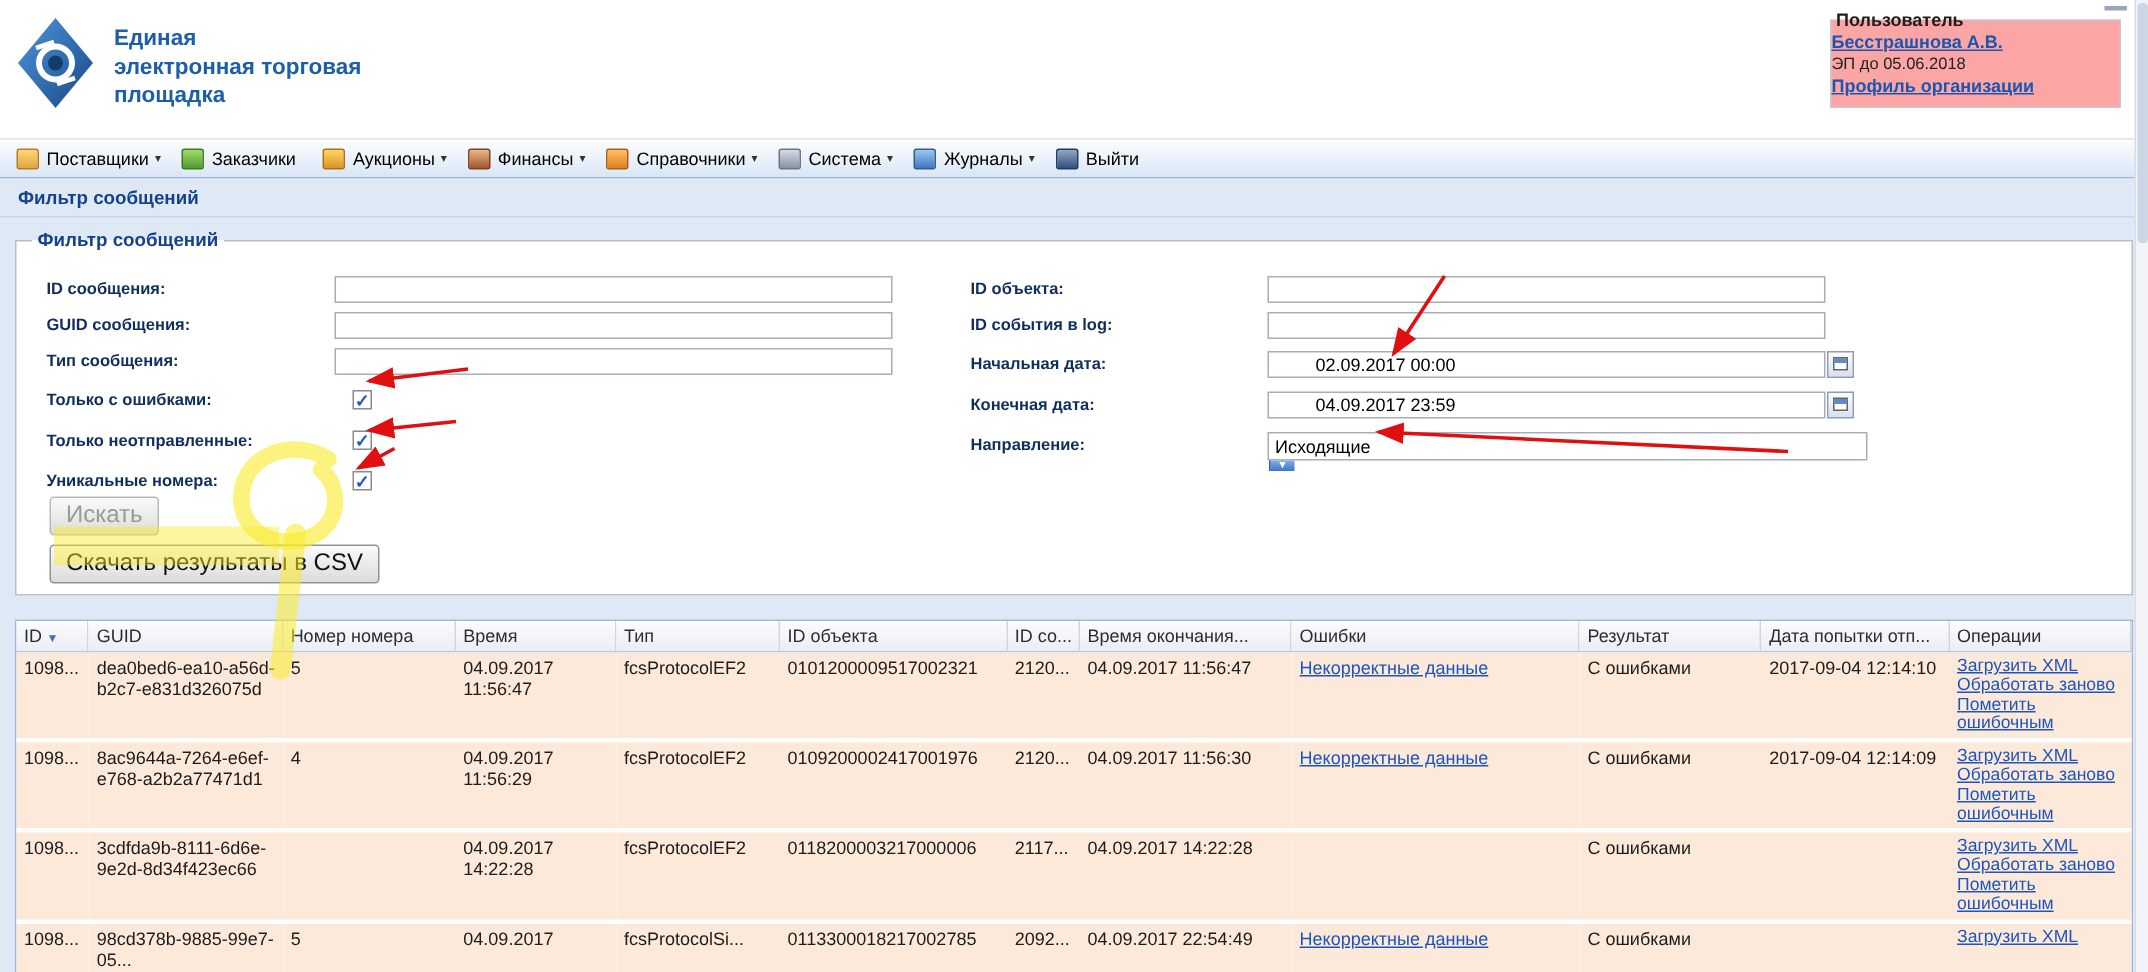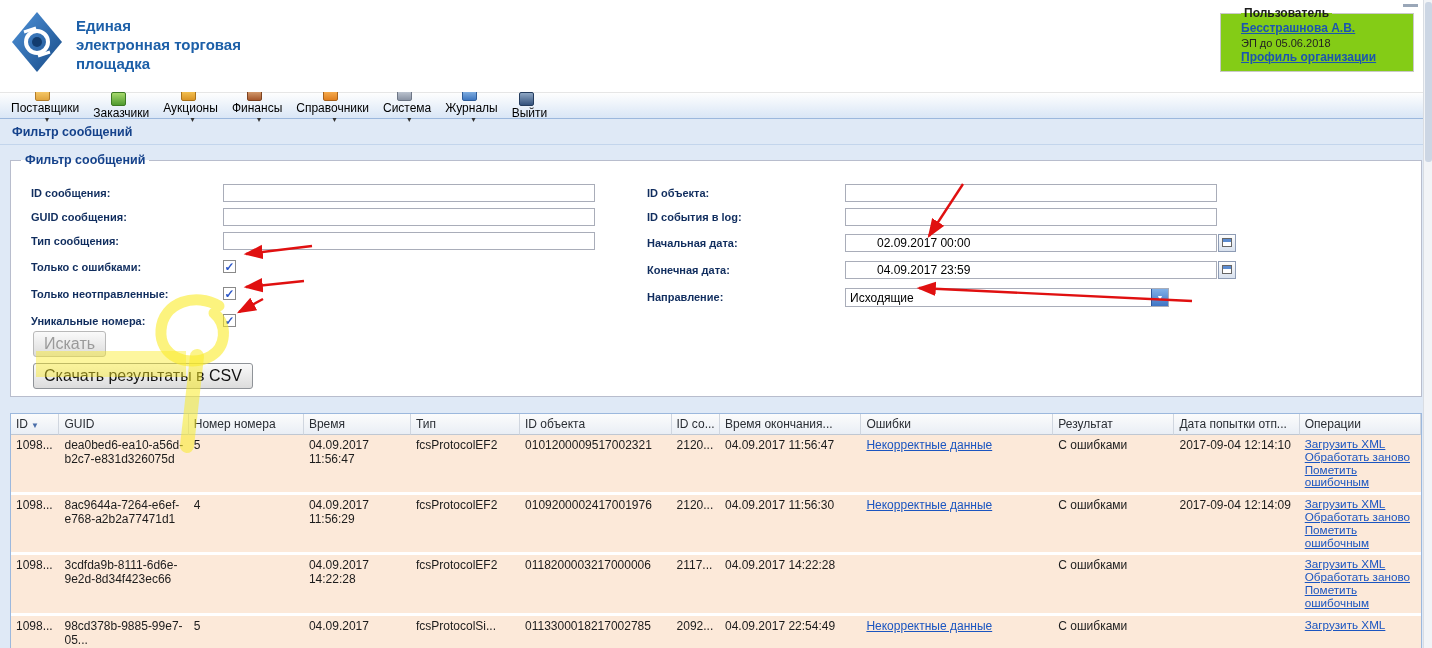--- a/index.html
+++ b/index.html
@@ -9,30 +9,30 @@
     font-family:"Liberation Sans", sans-serif; background:#dfe9f6;
   }
 
   
   .header { height:92px; background:#fff; position:relative; }
   .logo-wrap { position:absolute; left:10px; top:10px; display:flex; gap:12px; align-items:flex-start; }
   .logo-text { color:#1c5fa8; font-weight:bold; font-size:15px; line-height:19px; padding-top:6px; }
   .win-dash { position:absolute; right:14px; top:4px; width:15px; height:3px; background:#9aa7b8; }
 
   .user-box { position:absolute; right:18px; top:6px; width:194px;
-    border:1px solid #c9c9c9; background:#84cc16; margin:0; padding:1px 20px 6px; }
+    border:1px solid #c9c9c9; background:#fca5a5; margin:0; padding:1px 0 6px; }
   .user-box legend { font-size:12px; font-weight:bold; color:#1d1d1d; padding:0 3px; }
   .user-link { color:#1a55b0; text-decoration:underline; font-weight:bold; font-size:12px; line-height:15px; display:block; cursor:pointer; }
   .user-cert { font-size:11px; color:#222; line-height:14px; }
 
   
   .menubar { height:27px; background:linear-gradient(#fefefe,#d9e6f6);
     border-top:1px solid #e6e6e6; border-bottom:1px solid #9cb8dd;
     display:flex; align-items:center; padding:0 4px; }
-  .menu-item { display:flex; align-items:center; padding:2px 7px; font-size:12px; color:#000; cursor:pointer; white-space:nowrap;flex-direction:column; }
+  .menu-item { display:flex; align-items:center; padding:2px 7px; font-size:12px; color:#000; cursor:pointer; white-space:nowrap; }
   .menu-arrow { font-size:8px; color:#333; margin-left:4px; }
   .ic { display:inline-block; width:15px; height:14px; border-radius:2px; margin-right:5px; }
   .ic-suppliers { background:linear-gradient(#ffd77a,#e0a53f); border:1px solid #b27c2b; }
   .ic-customers { background:linear-gradient(#a6d96c,#4f9a2f); border:1px solid #3d7a23; }
   .ic-auctions  { background:linear-gradient(#ffd564,#d99426); border:1px solid #a8721d; }
   .ic-finance   { background:linear-gradient(#e8b88a,#a5572b); border:1px solid #7d4220; }
   .ic-reference { background:linear-gradient(#ffc063,#e07f1f); border:1px solid #a6611c; }
   .ic-system    { background:linear-gradient(#d3dae4,#8a93a3); border:1px solid #6d7686; }
   .ic-journals  { background:linear-gradient(#9ec7f0,#3f77c0); border:1px solid #2f5d99; }
   .ic-exit      { background:linear-gradient(#8fa7c4,#33517c); border:1px solid #243c5e; }
@@ -42,36 +42,36 @@
     color:#15428b; font-weight:bold; font-size:12.5px; background:#dfe9f6; border-bottom:1px solid #c3d5ec; }
 
   
   .filter { position:relative; margin:8px 10px 0; background:#fff;
     border:1px solid #b8bdcd; height:244px; padding:0; }
   .filter > legend { margin-left:10px; padding:0 4px; color:#15428b; font-weight:bold; font-size:12.5px; }
   .fcol { position:absolute; top:14px; }
   .fcol-left  { left:20px;  }
   .fcol-right { left:636px; }
   .frow { display:flex; align-items:center; height:24px; }
-  .frow-cb { height:27px; }
+  .frow-cb { height:27px;gap:12px; }
   .frow-date { height:27px; }
   .frow-combo { height:28px; }
   .flabel { font-weight:bold; color:#102d5e; font-size:11px; }
   .fcol-left  .flabel { width:192px; }
   .fcol-right .flabel { width:198px; }
   .ftext { width:372px; height:18px; border:1px solid #a9adb9; font-size:12px; padding:0 3px; font-family:"Liberation Sans",sans-serif; }
   .cbox { width:13px; height:13px; border:1px solid #8a8a8a; background:#fff;
     display:flex; align-items:center; justify-content:center;
     font-size:12px; line-height:1; color:#2b56c8; font-weight:bold; cursor:pointer; }
   .datewrap { display:flex; align-items:center; width:392px; }
   .datewrap .ftext { width:372px;padding-left:31px; }
   .calbtn { width:18px; height:18px; margin-left:1px; border:1px solid #8d9bb4;
     background:linear-gradient(#fdfdfd,#d8e1ee); display:flex; align-items:center; justify-content:center; cursor:pointer; }
   .cal-glyph { width:10px; height:9px; border:1px solid #666; background:linear-gradient(#5b8bd0 0 3px,#fff 3px); }
-  .combo { display:flex; width:324px; height:19px; border:1px solid #a9adb9; background:#fff; cursor:pointer; }
+  .combo { display:flex; width:400px; height:19px; border:1px solid #a9adb9; background:#fff; cursor:pointer;flex-direction:column; }
   .combo-text { flex:1; font-size:12px; padding:2px 4px; color:#000; }
   .combo-btn { width:17px; background:linear-gradient(#7fb0e8,#3f74c4); border-left:1px solid #30589b;
     color:#fff; font-size:7px; display:flex; align-items:center; justify-content:center; }
 
   .btn { position:absolute; font-size:16px; border:1px solid #8f9398; border-radius:3px;
     background:linear-gradient(#fafafa,#dcdcdc); padding:3px 10px; cursor:pointer; font-family:"Liberation Sans",sans-serif; }
   .btn-search { left:22px; top:164px; color:#9a9a9a; border-color:#b9b9b9; }
   .btn-csv { left:22px; top:196px; color:#111; }
 
   

